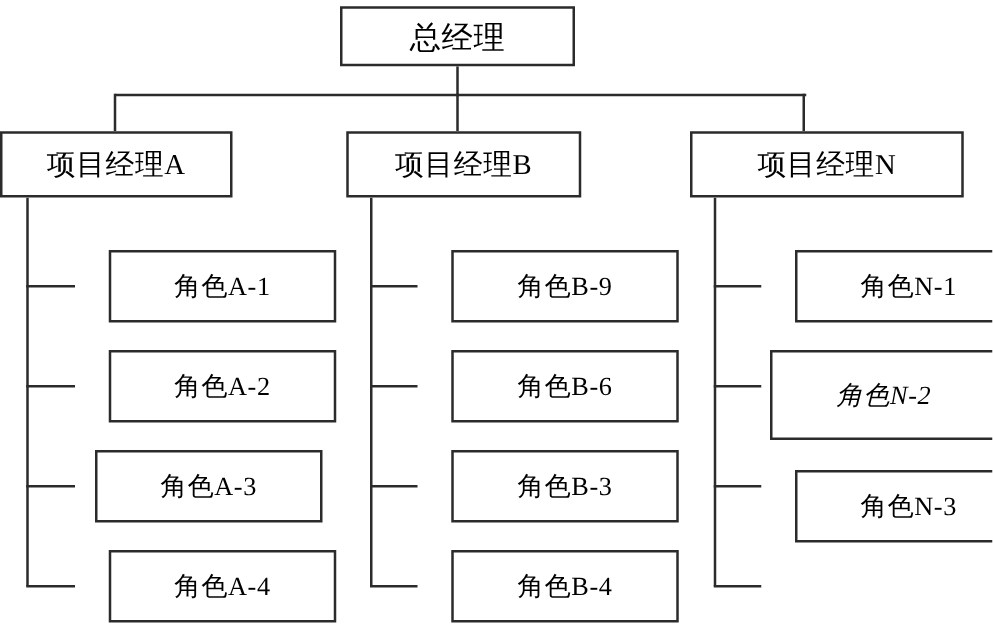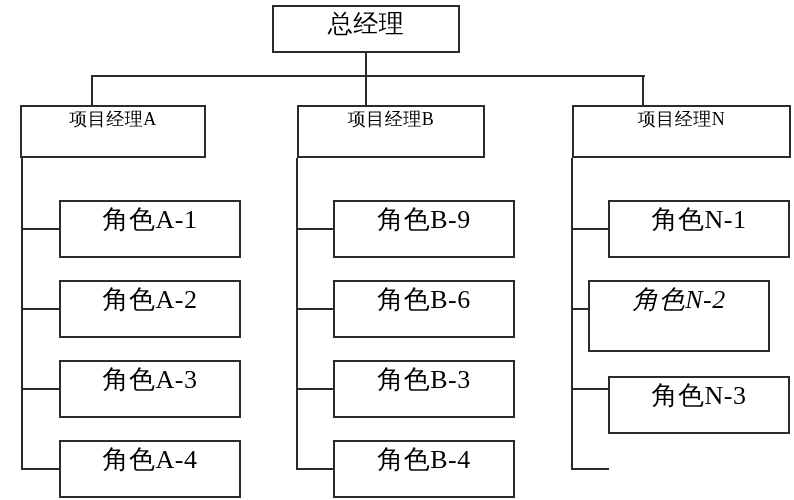--- a/index.html
+++ b/index.html
@@ -18,36 +18,37 @@
     background: #ffffff;
     overflow: hidden;
   }
   
   .node {
     position: absolute;
     box-sizing: border-box;
     background: #ffffff;
     border: 2px solid #2b2b2b;
     display: flex;
+    align-items: center;
     justify-content: center;
     text-align: center;
     color: #000000;
     letter-spacing: 0.5px;
     white-space: nowrap;
     z-index: 3;
   }
   .node-root {
     font-size: 25px;
   }
   .node-manager {
-    font-size: 18px;
-    margin-left: 20px;
+    font-size: 23px;
   }
   .node-role {
-    font-size: 26px;
+    font-size: 21px;
+    margin-left: 28px;
   }
   
   .line {
     position: absolute;
     background: #2b2b2b;
     z-index: 1;
   }
   .line-v {
     width: 2px;
   }
@@ -71,21 +72,21 @@
     <div class="line line-v" style="left: 21px; top: 158px; height: 311px;"></div>
     <div class="line line-h" style="left: 21px; top: 228px; width: 39px;"></div>
     <div class="node node-role" style="left: 59px; top: 200px; width: 182px; height: 58px;">
       <span>角色A-1</span>
     </div>
     <div class="line line-h" style="left: 21px; top: 308px; width: 39px;"></div>
     <div class="node node-role" style="left: 59px; top: 280px; width: 182px; height: 58px;">
       <span>角色A-2</span>
     </div>
     <div class="line line-h" style="left: 21px; top: 388px; width: 39px;"></div>
-    <div class="node node-role" style="left: 59px; top: 360px; width: 182px; height: 58px;">
+    <div class="node node-role" style="left: 48px; top: 360px; width: 182px; height: 58px;">
       <span>角色A-3</span>
     </div>
     <div class="line line-h" style="left: 21px; top: 468px; width: 39px;"></div>
     <div class="node node-role" style="left: 59px; top: 440px; width: 182px; height: 58px;">
       <span>角色A-4</span>
     </div>
     <div class="line line-v" style="left: 365px; top: 75px; height: 30px;"></div>
     <div class="node node-manager" style="left: 277px; top: 105px; width: 188px; height: 53px;">
       <span>项目经理B</span>
     </div>

